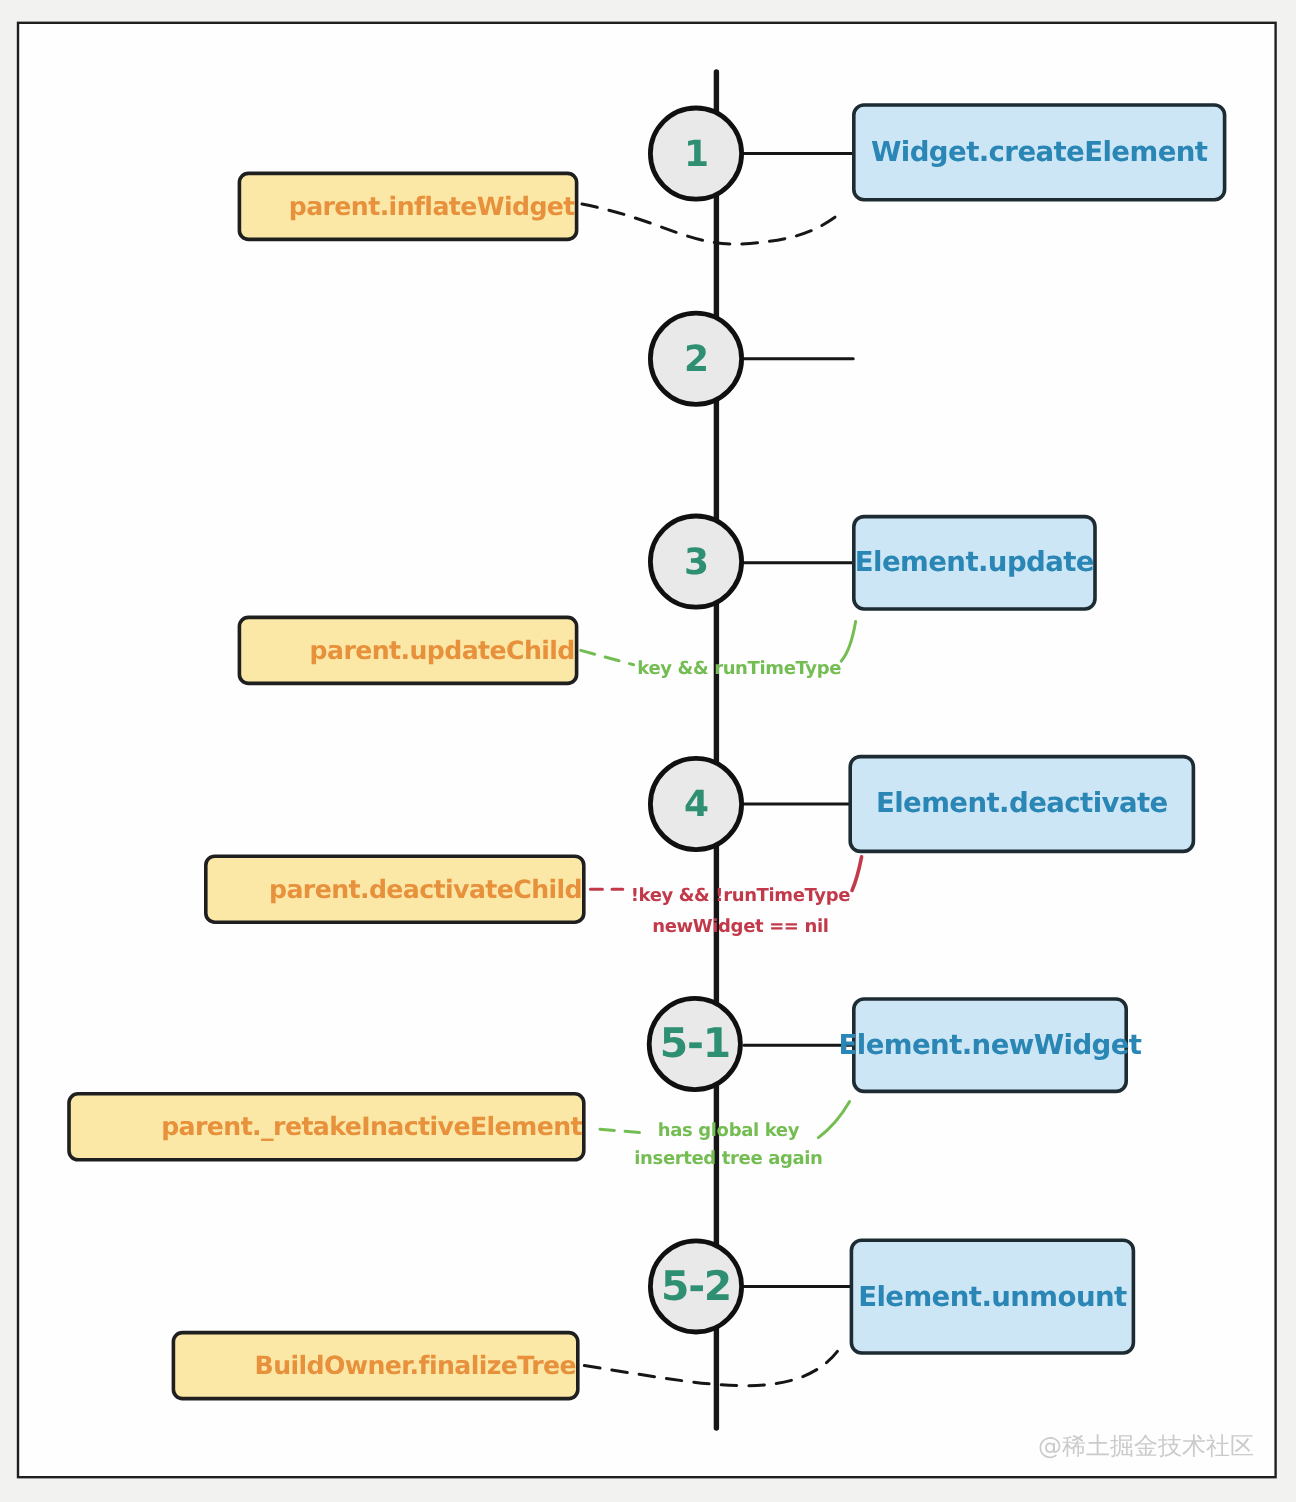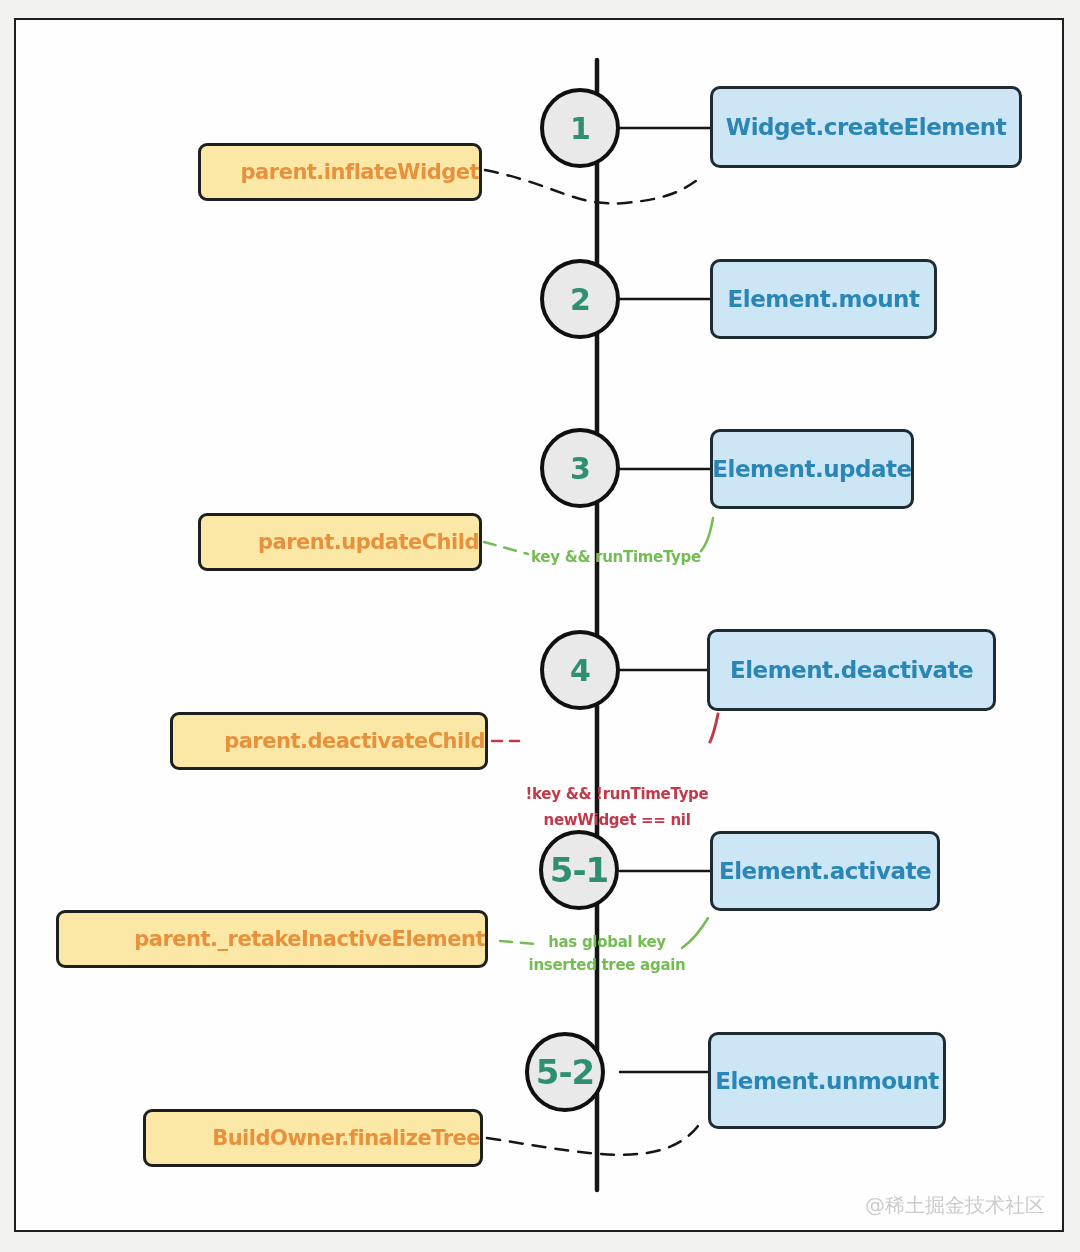--- a/index.html
+++ b/index.html
@@ -105,38 +105,35 @@
     </div>
   <div class="circle" style="left:540px;top:428px;">
       <span>3</span>
     </div>
   <div class="circle" style="left:540px;top:630px;">
       <span>4</span>
     </div>
   <div class="circle small" style="left:539px;top:830px;">
       <span>5-1</span>
     </div>
-  <div class="circle small" style="left:525px;top:1032px;">
+  <div class="circle small" style="left:540px;top:1032px;">
       <span>5-2</span>
     </div>
 
   <div class="bluebox" style="left:710px;top:86px;width:312px;height:82px;">
       <span>Widget.createElement</span>
-    </div>
-  <div class="bluebox" style="left:710px;top:259px;width:227px;height:80px;">
-      <span>Element.mount</span>
     </div>
   <div class="bluebox" style="left:710px;top:429px;width:204px;height:80px;">
       <span>Element.update</span>
     </div>
   <div class="bluebox" style="left:707px;top:629px;width:289px;height:82px;">
       <span>Element.deactivate</span>
     </div>
   <div class="bluebox" style="left:710px;top:831px;width:230px;height:80px;">
-      <span>Element.activate</span>
+      <span>Element.newWidget</span>
     </div>
   <div class="bluebox" style="left:708px;top:1032px;width:238px;height:97px;">
       <span>Element.unmount</span>
     </div>
 
   <div class="yellowbox" style="left:198px;top:143px;width:284px;height:58px;">
       <span>parent.inflateWidget</span>
     </div>
   <div class="yellowbox" style="left:198px;top:513px;width:284px;height:58px;">
       <span>parent.updateChild</span>
@@ -147,21 +144,21 @@
   <div class="yellowbox" style="left:56px;top:910px;width:432px;height:58px;">
       <span>parent._retakeInactiveElement</span>
     </div>
   <div class="yellowbox" style="left:143px;top:1109px;width:340px;height:58px;">
       <span>BuildOwner.finalizeTree</span>
     </div>
 
   <div class="note green" style="left:523px;top:548px;width:186px;">
     <span>key &amp;&amp; runTimeType</span>
   </div>
-  <div class="note red" style="left:522px;top:733px;width:190px;margin-top:48px;">
+  <div class="note red" style="left:522px;top:733px;width:190px;">
     <span>!key &amp;&amp; !runTimeType</span>
     <span>newWidget == nil</span>
   </div>
   <div class="note green two" style="left:514px;top:931px;width:186px;">
     <span>has global key</span>
     <span>inserted tree again</span>
   </div>
 
   <div class="watermark">@稀土掘金技术社区</div>
 </div>

